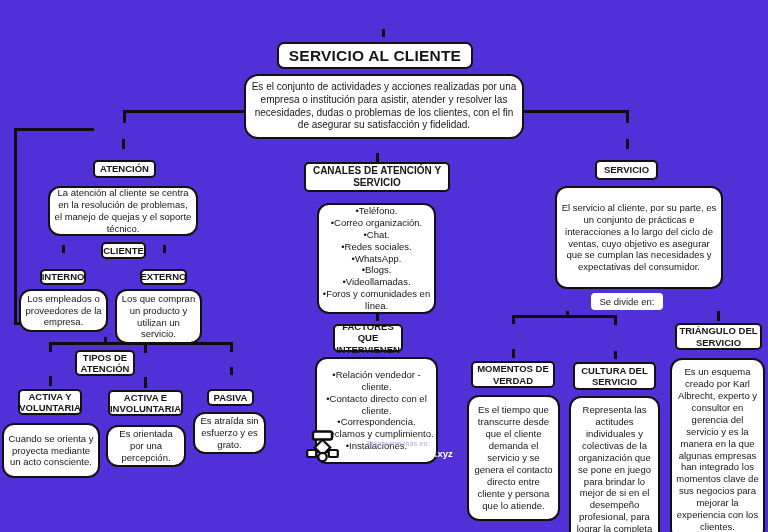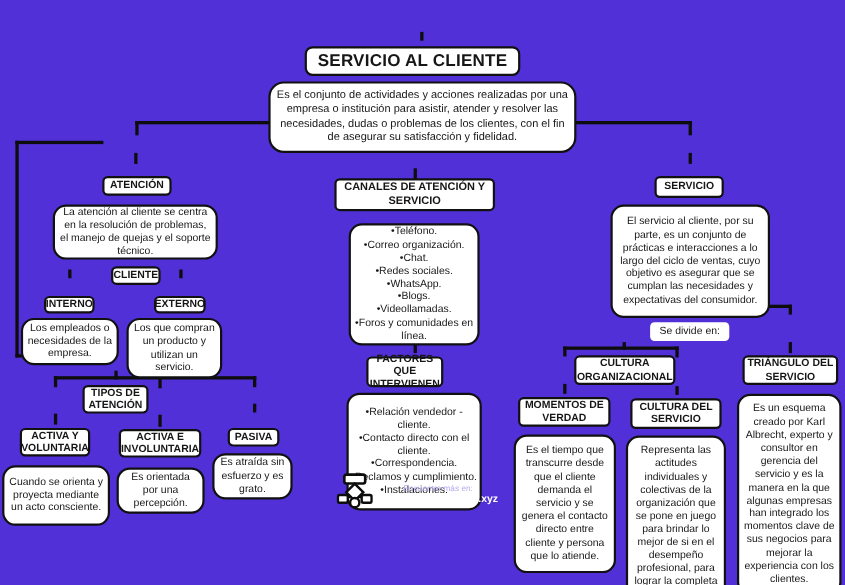--- a/index.html
+++ b/index.html
@@ -124,21 +124,21 @@
   <div class="vline" style="left:717px;top:311px;width:3px;height:10px"></div>
 
   <div class="node title-box" style="left:277px;top:4px;width:196px;height:27px">SERVICIO AL CLIENTE</div>
   <div class="node desc big" style="left:244px;top:36px;width:280px;height:65px">Es el conjunto de actividades y acciones realizadas por una empresa o institución para asistir, atender y resolver las necesidades, dudas o problemas de los clientes, con el fin de asegurar su satisfacción y fidelidad.</div>
 
   <div class="node hdr" style="left:93px;top:122px;width:63px;height:18px">ATENCIÓN</div>
   <div class="node desc" style="left:48px;top:148px;width:150px;height:50px">La atención al cliente se centra en la resolución de problemas, el manejo de quejas y el soporte técnico.</div>
   <div class="node hdr" style="left:101px;top:204px;width:45px;height:17px">CLIENTE</div>
   <div class="node hdr" style="left:40px;top:231px;width:46px;height:16px">INTERNO</div>
   <div class="node hdr" style="left:140px;top:231px;width:47px;height:16px">EXTERNO</div>
-  <div class="node desc" style="left:19px;top:251px;width:89px;height:43px">Los empleados o necesidades de la empresa.</div>
+  <div class="node desc" style="left:19px;top:251px;width:89px;height:43px">Los empleados o proveedores de la empresa.</div>
   <div class="node desc" style="left:115px;top:251px;width:87px;height:55px">Los que compran un producto y utilizan un servicio.</div>
   <div class="node hdr" style="left:75px;top:312px;width:60px;height:26px">TIPOS DE ATENCIÓN</div>
   <div class="node hdr" style="left:18px;top:351px;width:64px;height:26px">ACTIVA Y VOLUNTARIA</div>
   <div class="node hdr" style="left:108px;top:352px;width:75px;height:26px">ACTIVA E INVOLUNTARIA</div>
   <div class="node hdr" style="left:207px;top:351px;width:47px;height:17px">PASIVA</div>
   <div class="node desc" style="left:2px;top:385px;width:98px;height:55px">Cuando se orienta y proyecta mediante un acto consciente.</div>
   <div class="node desc" style="left:106px;top:387px;width:80px;height:42px">Es orientada por una percepción.</div>
   <div class="node desc" style="left:193px;top:374px;width:73px;height:42px">Es atraída sin esfuerzo y es grato.</div>
 
   <div class="node hdr" style="left:304px;top:124px;width:146px;height:30px;font-size:10px">CANALES DE ATENCIÓN Y SERVICIO</div>
@@ -155,23 +155,22 @@
   <div class="node hdr" style="left:333px;top:286px;width:70px;height:28px">FACTORES QUE INTERVIENEN</div>
   <div class="node list" style="left:315px;top:319px;width:123px;height:107px">
       <div>•Relación vendedor - cliente.</div>
       <div>•Contacto directo con el cliente.</div>
       <div>•Correspondencia.</div>
       <div>•Reclamos y cumplimiento.</div>
       <div>•Instalaciones.</div>
     </div>
 
   <div class="node hdr" style="left:595px;top:122px;width:63px;height:20px">SERVICIO</div>
-  <div class="node desc" style="left:555px;top:148px;width:145px;height:103px">El servicio al cliente, por su parte, es un conjunto de prácticas e interacciones a lo largo del ciclo de ventas, cuyo objetivo es asegurar que se cumplan las necesidades y expectativas del consumidor.</div>
+  <div class="node desc" style="left:555px;top:148px;width:168px;height:103px">El servicio al cliente, por su parte, es un conjunto de prácticas e interacciones a lo largo del ciclo de ventas, cuyo objetivo es asegurar que se cumplan las necesidades y expectativas del consumidor.</div>
   <div class="node pill" style="left:591px;top:255px;width:72px;height:17px">Se divide en:</div>
-  <div class="node hdr" style="left:522px;top:285px;width:92px;height:27px">CULTURA ORGANIZACIONAL</div>
   <div class="node hdr" style="left:675px;top:285px;width:87px;height:27px">TRIÁNGULO DEL SERVICIO</div>
   <div class="node hdr" style="left:471px;top:323px;width:84px;height:27px">MOMENTOS DE VERDAD</div>
   <div class="node hdr" style="left:573px;top:324px;width:83px;height:28px">CULTURA DEL SERVICIO</div>
   <div class="node desc" style="left:467px;top:357px;width:93px;height:126px">Es el tiempo que transcurre desde que el cliente demanda el servicio y se genera el contacto directo entre cliente y persona que lo atiende.</div>
   <div class="node desc" style="left:569px;top:358px;width:91px;height:171px">Representa las actitudes individuales y colectivas de la organización que se pone en juego para brindar lo mejor de si en el desempeño profesional, para lograr la completa satisfacción del cliente.</div>
   <div class="node desc" style="left:670px;top:320px;width:95px;height:183px">Es un esquema creado por Karl Albrecht, experto y consultor en gerencia del servicio y es la manera en la que algunas empresas han integrado los momentos clave de sus negocios para mejorar la experiencia con los clientes.</div>
 
   <div class="watermark" style="left:306px;top:430px">
     <span>
       <svg width="33" height="33" viewBox="0 0 33 33">

